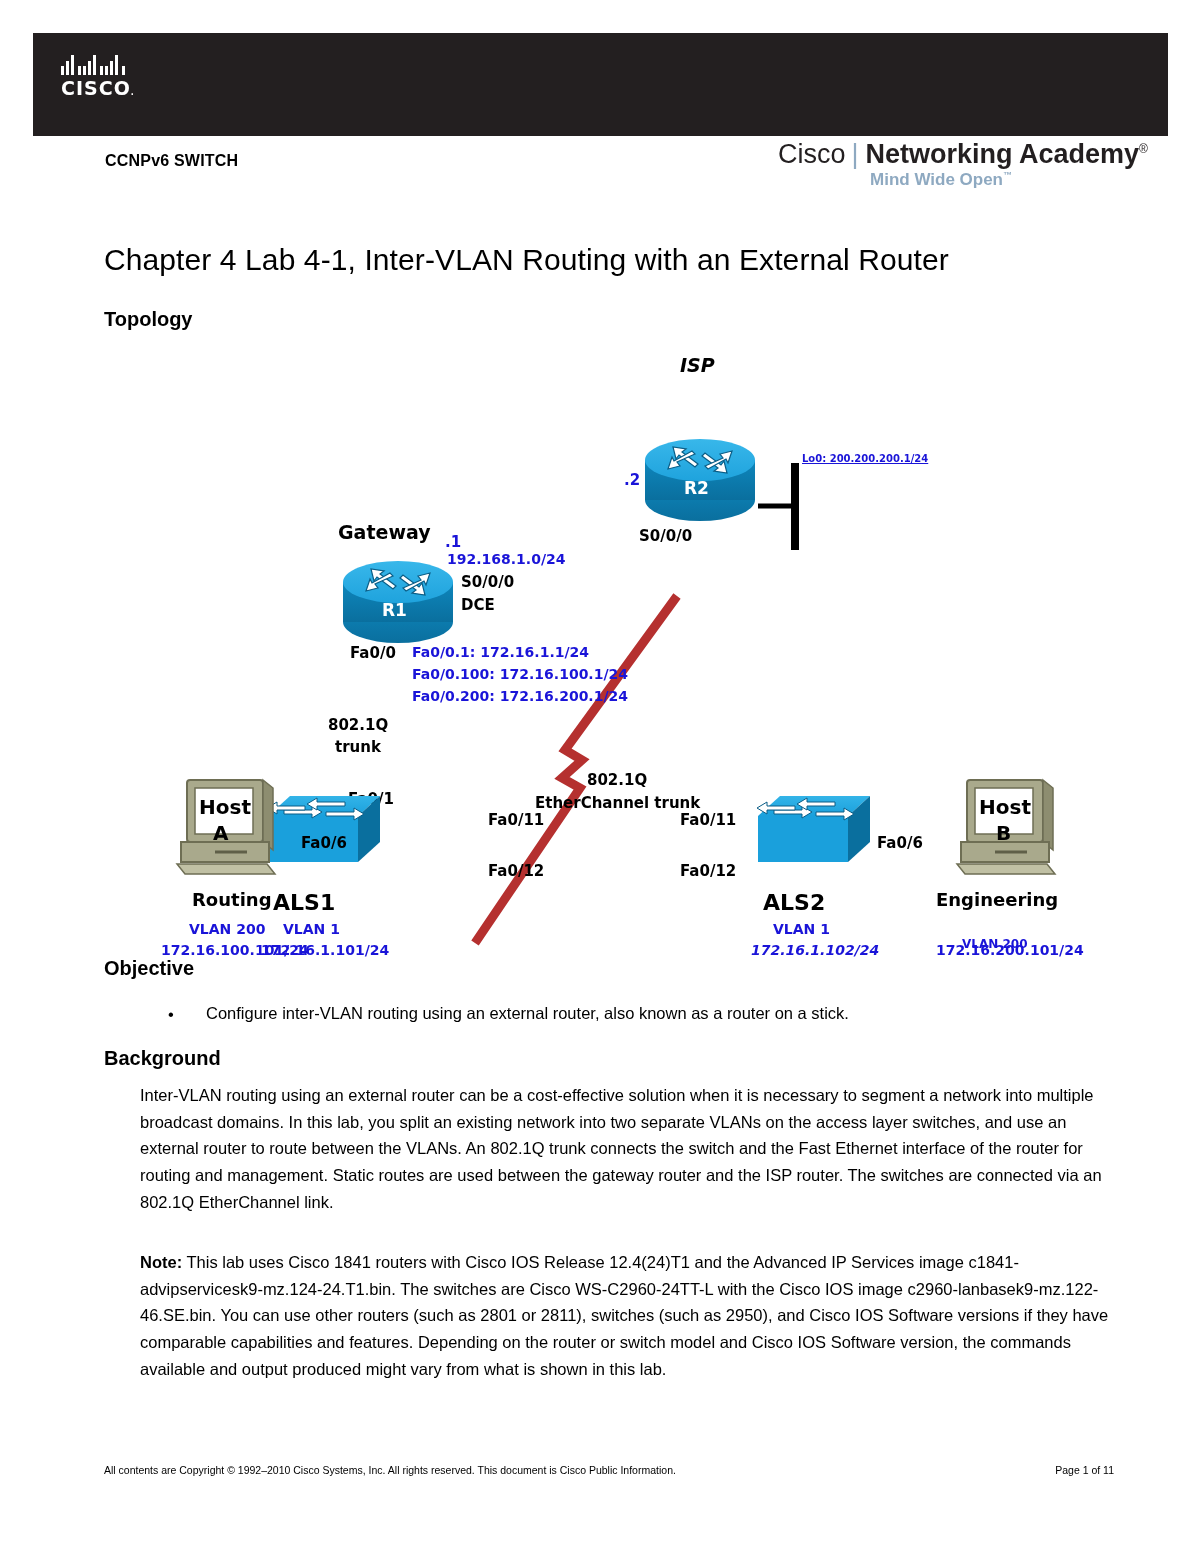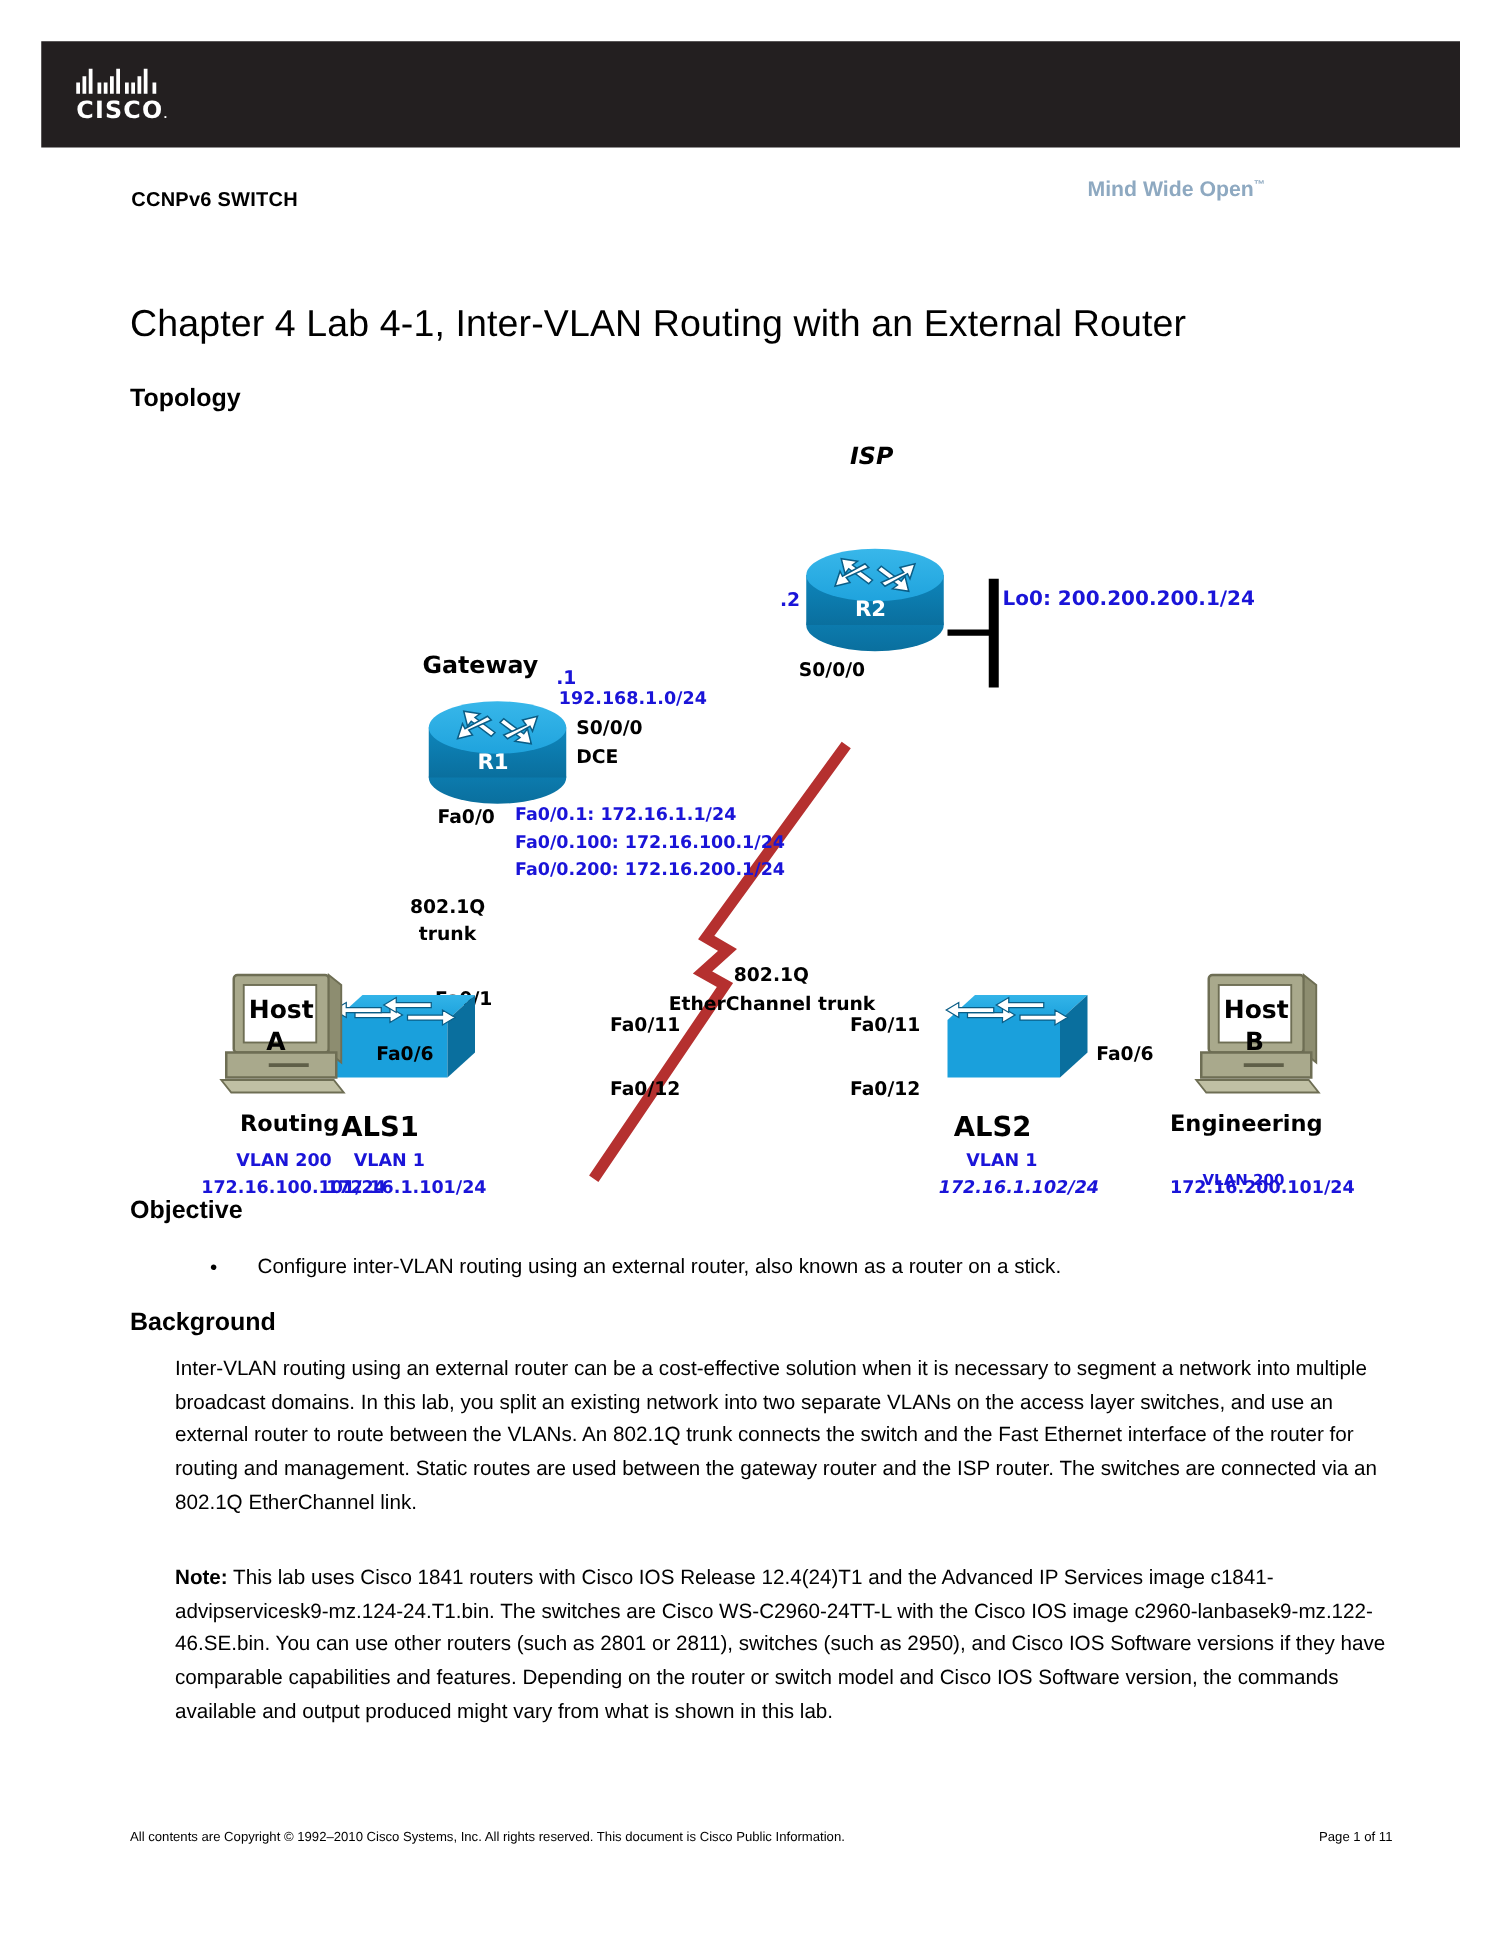--- a/index.html
+++ b/index.html
@@ -15,21 +15,21 @@
     color: #000000;
     overflow: hidden;
   }
 
   
   .cisco-bar {
     position: absolute;
     left: 33px;
     top: 33px;
     width: 1135px;
-    height: 85px;
+    height: 103px;
     background: #231f20;
   }
   .cisco-logo {
     position: absolute;
     left: 28px;
     top: 20px;
     width: 90px;
     height: 50px;
   }
   .cisco-bars {
@@ -209,20 +209,21 @@
       <i style="left:54px; height:20px;"></i>
       <i style="left:61px; height:9px;"></i>
     </div>
     <div class="cisco-wordmark"><span>CISCO</span><sup>.</sup></div>
   </div>
 </div>
 
 <div class="course-label">CCNPv6 SWITCH</div>
 
 <div class="netacad-logo">
+  <div class="netacad-line1"><span class="na-cisco">Cisco</span><span class="na-sep">|</span><span class="na-bold">Networking Academy</span><sup>®</sup></div>
   <div class="netacad-line2"><span>Mind Wide Open</span><sup>™</sup></div>
 </div>
 
 <div class="page-title">Chapter 4 Lab 4-1, Inter-VLAN Routing with an External Router</div>
 <div class="h2 h2-topology">Topology</div>
 
 <div id="topology">
 
   <svg width="1000" height="600" viewBox="0 0 1000 600">
     <defs>
@@ -273,21 +274,21 @@
     <ellipse cx="60" cy="32" rx="55" ry="21" fill="url(#rtop)"></ellipse>
     <g fill="#ffffff" stroke="#0a5d86" stroke-width="1.2">
       <path d="M58 36 L42 24 L46 21 L33 19 L36 31 L39 27 L55 39 Z"></path>
       <path d="M62 28 L78 40 L74 43 L87 45 L84 33 L81 37 L65 25 Z"></path>
       <path d="M55 26 L37 34 L40 38 L28 41 L32 29 L34 33 L52 23 Z"></path>
       <path d="M65 38 L83 30 L80 26 L92 23 L88 35 L86 31 L68 41 Z"></path>
     </g>
   </svg>
   <div class="dev-name" style="left:534px; top:130px;">R2</div>
   <div class="dlabel big" style="left:530px; top:7px;font-style:italic;">ISP</div>
-  <div class="dlabel blue" style="left:652px; top:122px; font-size:16px;">Lo0:  200.200.200.1/24</div>
+  <div class="dlabel blue" style="left:652px; top:105px; font-size:10px;text-decoration:underline;">Lo0:  200.200.200.1/24</div>
   <div class="dlabel blue" style="left:474px; top:124px; font-size:15px;">.2</div>
   <div class="dlabel" style="left:489px; top:180px; font-size:15px;">S0/0/0</div>
 
   <div class="dlabel blue" style="left:297px; top:203px; font-size:14px;">192.168.1.0/24</div>
 
   <svg class="devsvg" style="position:absolute; left:188px; top:202px;" width="120" height="105" viewBox="0 0 120 105">
     <ellipse cx="60" cy="72" rx="55" ry="21" fill="url(#rbody)"></ellipse>
     <rect x="5" y="32" width="110" height="40" fill="url(#rbody)"></rect>
     <ellipse cx="60" cy="32" rx="55" ry="21" fill="url(#rtop)"></ellipse>
     <g fill="#ffffff" stroke="#0a5d86" stroke-width="1.2">

